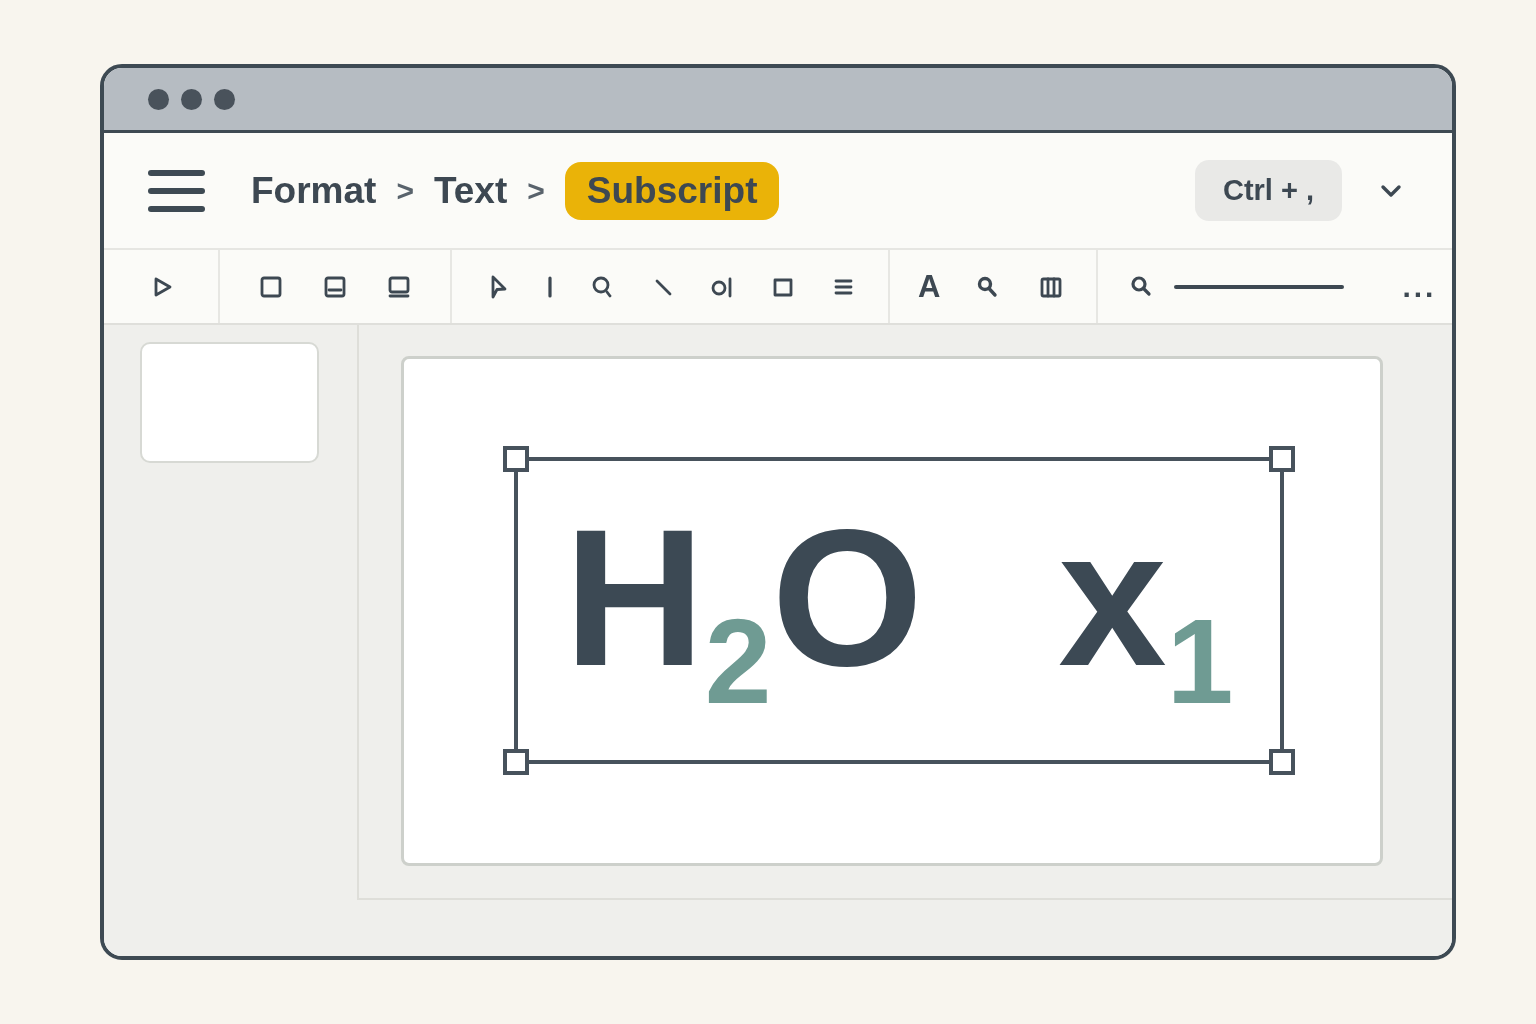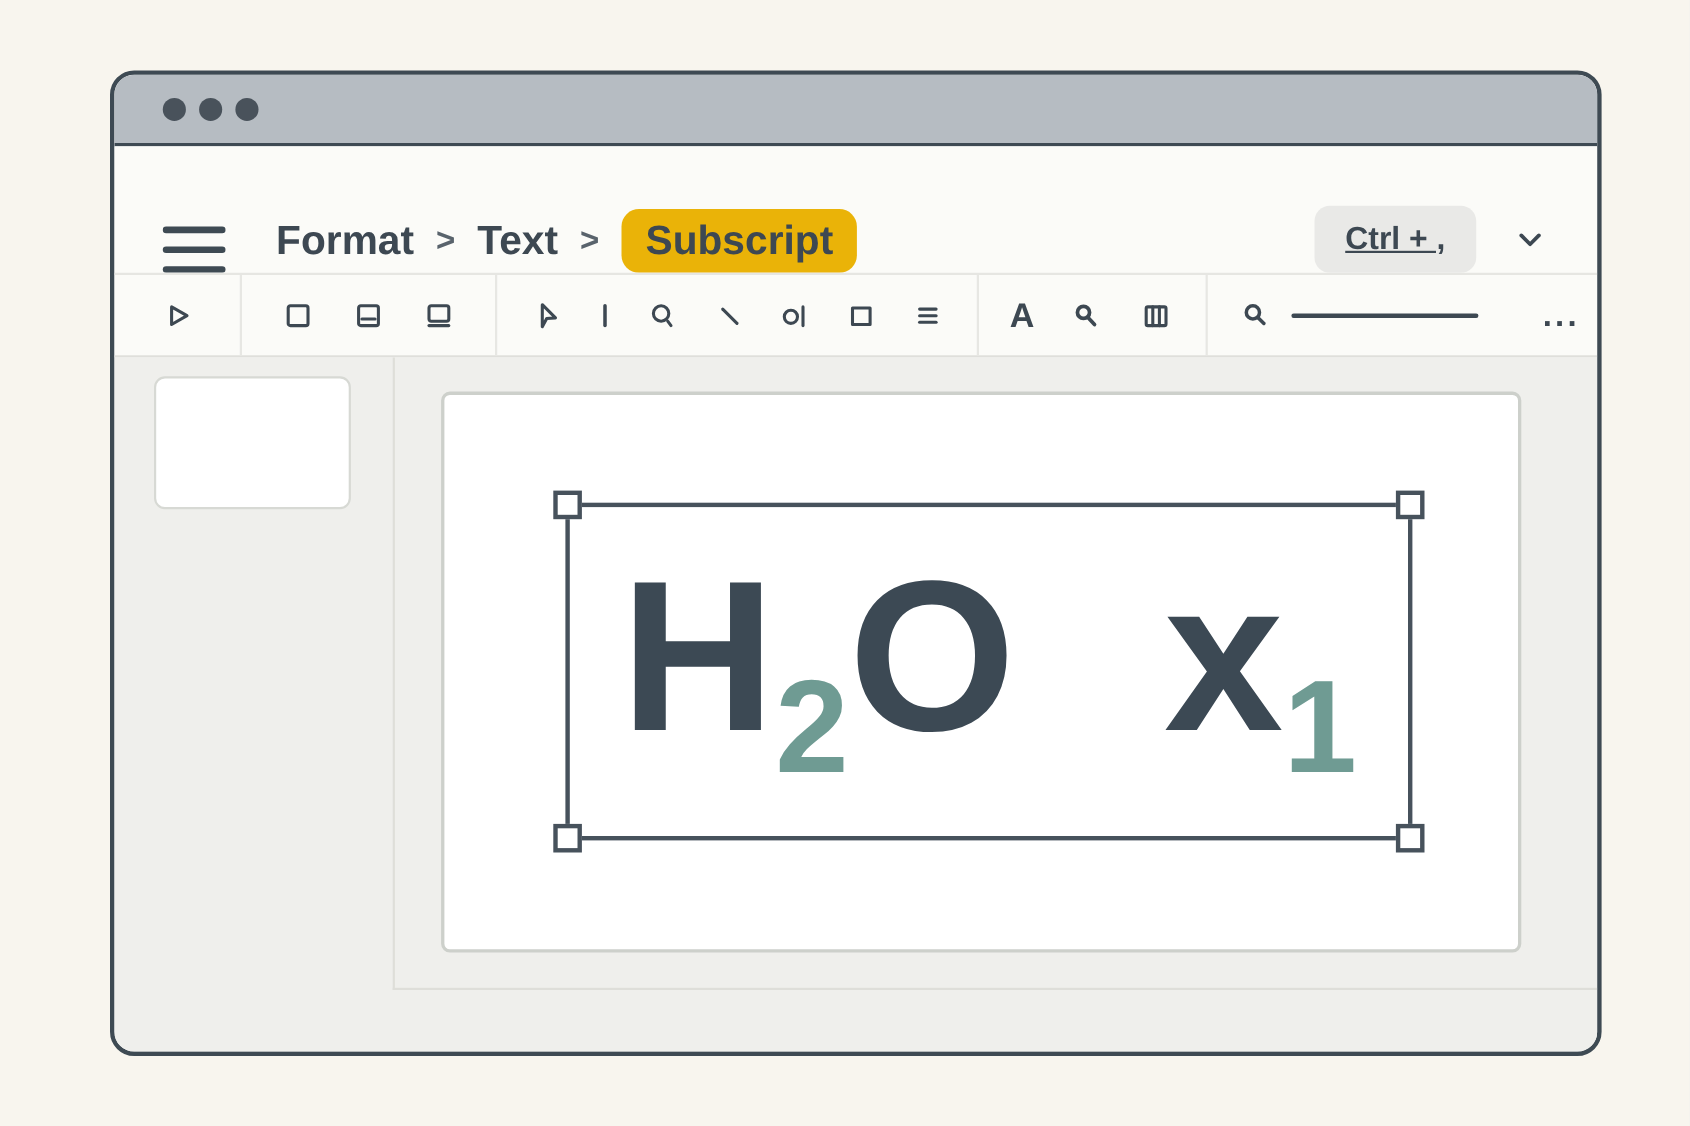--- a/index.html
+++ b/index.html
@@ -16,33 +16,33 @@
     display:flex;flex-direction:column;
   }
   
   .titlebar{
     height:62px;flex:0 0 62px;background:#b6bcc2;border-bottom:3px solid #3e4a53;
     display:flex;align-items:center;padding-left:44px;gap:12px;
   }
   .dot{width:21px;height:21px;border-radius:50%;background:#49525b;}
   
   .menubar{
-    height:115px;flex:0 0 115px;display:flex;align-items:flex-end;
+    height:115px;flex:0 0 115px;display:flex;align-items:center;
     padding:0 44px;background:#fbfbf8;
   }
   .hamburger{width:57px;display:flex;flex-direction:column;gap:12px;cursor:pointer;}
   .hamburger span{display:block;height:6px;border-radius:3px;background:#3e4a53;}
   .breadcrumb{display:flex;align-items:center;gap:20px;margin-left:46px;font-size:37px;font-weight:700;color:#3d4852;}
   .crumb{cursor:pointer;white-space:nowrap;}
   .crumb-sep{font-size:30px;font-weight:600;color:#59636c;}
   .crumb-highlight{background:#eab308;border-radius:16px;padding:8px 22px;}
   .shortcuts{margin-left:auto;display:flex;align-items:center;gap:32px;}
   .pill{
     background:#e9e9e7;border-radius:14px;padding:14px 28px;
-    font-size:29px;font-weight:600;color:#3d4852;white-space:nowrap;text-decoration:underline;
+    font-size:29px;font-weight:600;color:#3d4852;white-space:nowrap;
   }
   .chevron svg{display:block;}
   
   .toolbar{
     height:73px;flex:0 0 73px;background:#fbfbf8;
     border-top:2px solid #e6e6e2;border-bottom:2px solid #dfdfdb;
     display:flex;align-items:center;
   }
   .tb-group{display:flex;align-items:center;height:100%;}
   .g1{padding:0 40px;}

